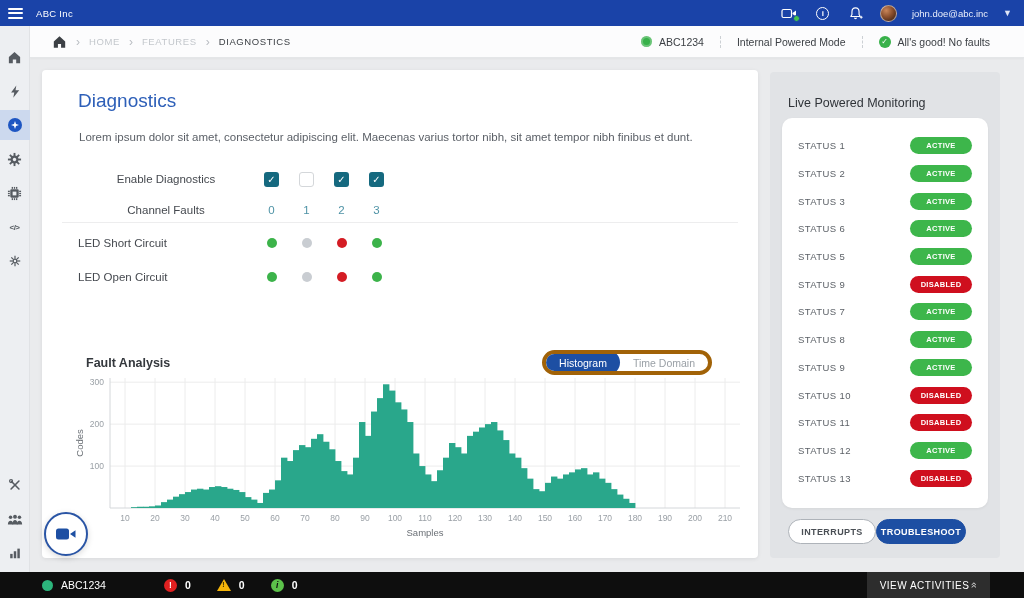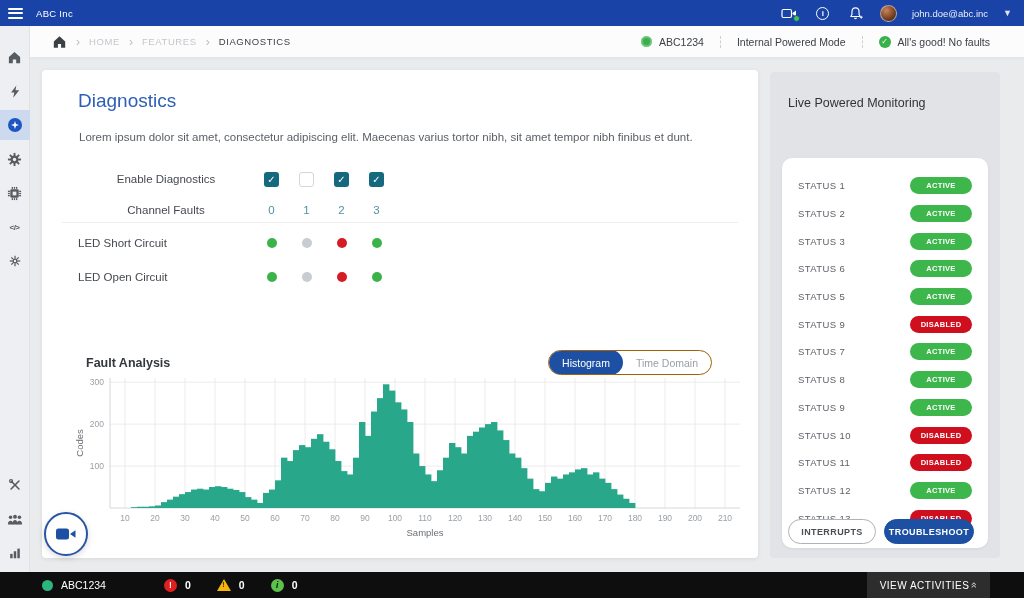--- a/index.html
+++ b/index.html
@@ -54,38 +54,38 @@
   .rows-divider { position:absolute; left:20px; top:152px; width:676px; height:1px; background:#ededee; }
   .led-rows { position:absolute; left:36px; top:156px; width:396px; }
   .led-row { height:34px; display:flex; align-items:center; }
   .led-dot { width:10px; height:10px; border-radius:50%; }
   .led-dot.green { background:#3cb34a; }
   .led-dot.gray { background:#c9cdd2; }
   .led-dot.red { background:#d41c24; }
 
   .fa-header { position:absolute; left:36px; top:280px; right:46px; display:flex; align-items:center; justify-content:space-between; }
   .fa-title { font-size:12.5px; font-weight:bold; color:#34383d;margin-left:8px; }
-  .toggle-group { display:flex; align-items:center; border:1px solid #a16207; border-radius:15px; background:#fff; height:25px; overflow:hidden; }
+  .toggle-group { display:flex; align-items:center; border:4px solid #a16207; border-radius:15px; background:#fff; height:25px; overflow:hidden; }
   .toggle-opt { font-size:10.5px; padding:0 13px; height:25px; display:flex; align-items:center; cursor:pointer; color:#9aa0a6; }
   .toggle-opt.selected { background:#1d4fa3; color:#fff; border-radius:14px; font-weight:500; }
 
   .chart-wrap { position:absolute; left:30px; top:300px; width:680px; height:170px; }
 
   .fab { position:absolute; left:44px; top:512px; width:44px; height:44px; border-radius:50%; background:#fff; border:2px solid #2a55a5; box-shadow:0 2px 6px rgba(0,0,0,.15); display:flex; align-items:center; justify-content:center; cursor:pointer; z-index:25; }
 
   
   .status-panel { position:absolute; left:770px; top:72px; width:230px; height:486px; background:#e1e3e6; border-radius:4px; z-index:5; }
   .sp-title { position:absolute; left:18px; top:24px; font-size:12.5px; color:#2f3338; font-weight:500; }
-  .sp-card { position:absolute; left:12px; top:46px; width:206px; height:390px; background:#fff; border-radius:10px; box-shadow:0 1px 3px rgba(0,0,0,.06); padding:14px 16px;margin-top:40px; }
+  .sp-card { position:absolute; left:12px; top:46px; width:206px; height:390px; background:#fff; border-radius:10px; box-shadow:0 1px 3px rgba(0,0,0,.06); padding:14px 16px; }
   .status-row { height:27.7px; display:flex; align-items:center; justify-content:space-between; }
   .status-label { font-size:9.5px; color:#5c6167; letter-spacing:.4px; }
   .badge { font-size:7.5px; font-weight:bold; color:#fff; padding:4px 0; width:62px; text-align:center; border-radius:10px; letter-spacing:.3px; }
   .badge.active { background:#3db64b; }
   .badge.disabled { background:#cf0f1e; }
-  .sp-buttons { position:absolute; left:18px; top:447px; display:flex; gap:8px; }
+  .sp-buttons { position:absolute; left:18px; top:447px; display:flex; }
   .pill-btn { height:25px; border-radius:13px; font-size:9px; font-weight:bold; letter-spacing:.4px; display:flex; align-items:center; justify-content:center; cursor:pointer; font-family:"Liberation Sans",sans-serif; }
   .pill-btn.outline { width:88px; background:#fff; border:1px solid #aeb3b9; color:#4a4f55; }
   .pill-btn.filled { width:90px; background:#1d4fa3; border:1px solid #1d4fa3; color:#fff; }
 
   
   .bottombar { position:absolute; left:0; right:0; bottom:0; height:26px; background:#0e0e0e; display:flex; align-items:center; color:#fff; z-index:30; padding-left:42px; }
   .bb-device { display:flex; align-items:center; gap:8px; font-size:10.5px; }
   .bb-dot { width:11px; height:11px; border-radius:50%; background:#2cb57c; }
   .bb-counter { display:flex; align-items:center; gap:8px; font-size:10.5px; font-weight:bold; }
   .bb-err { margin-left:58px; } .bb-warn { margin-left:26px; } .bb-info { margin-left:26px; }

